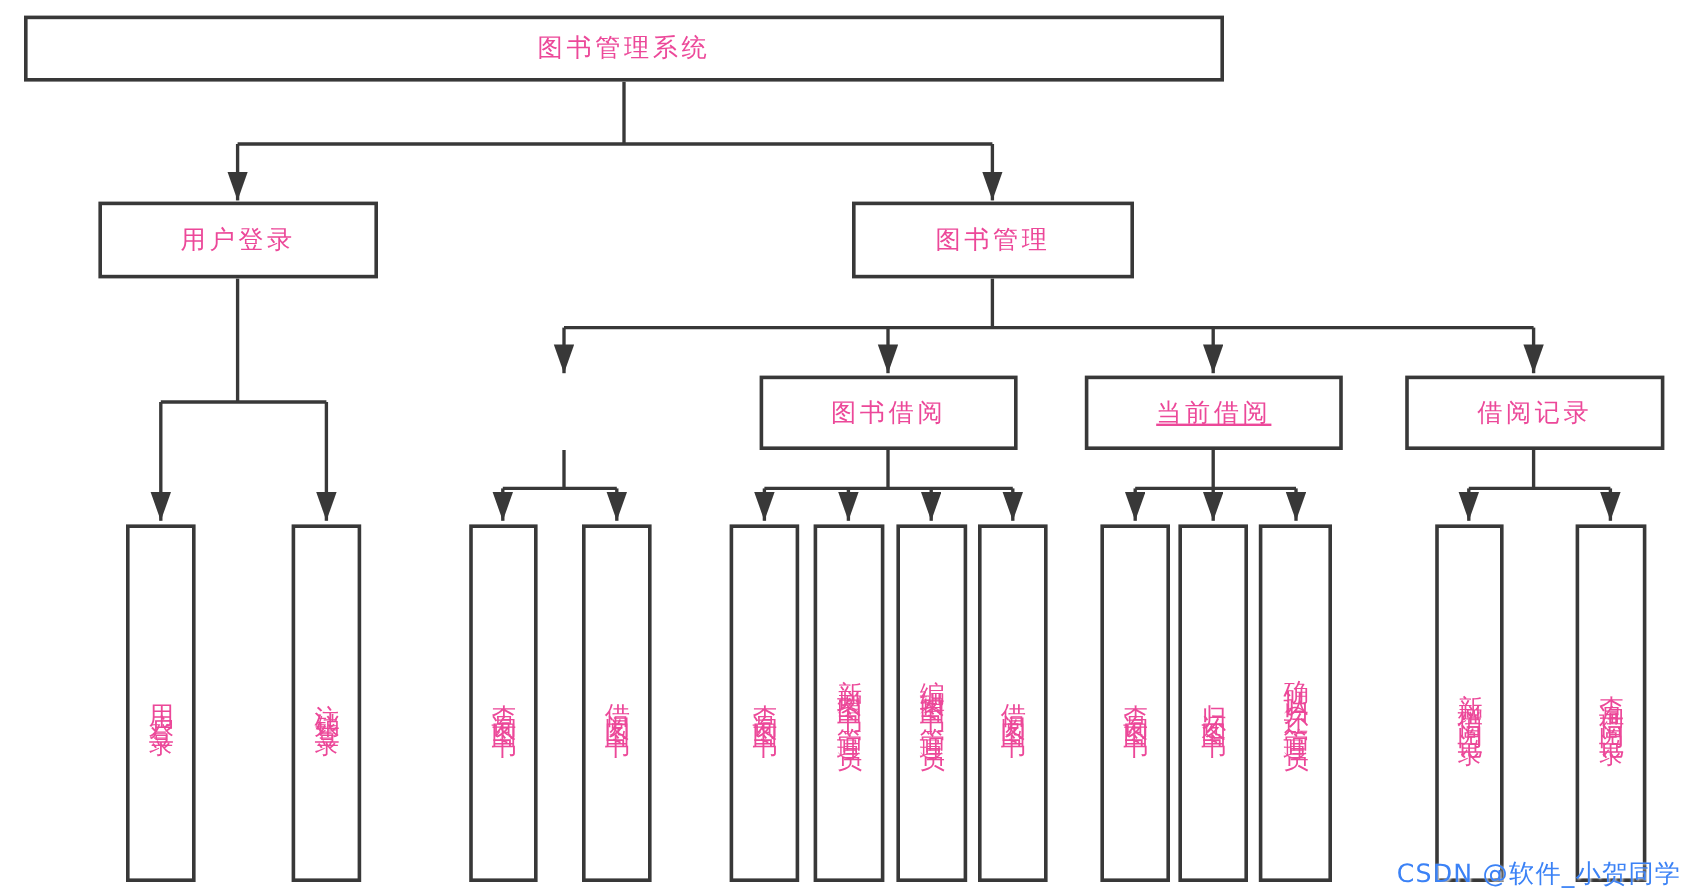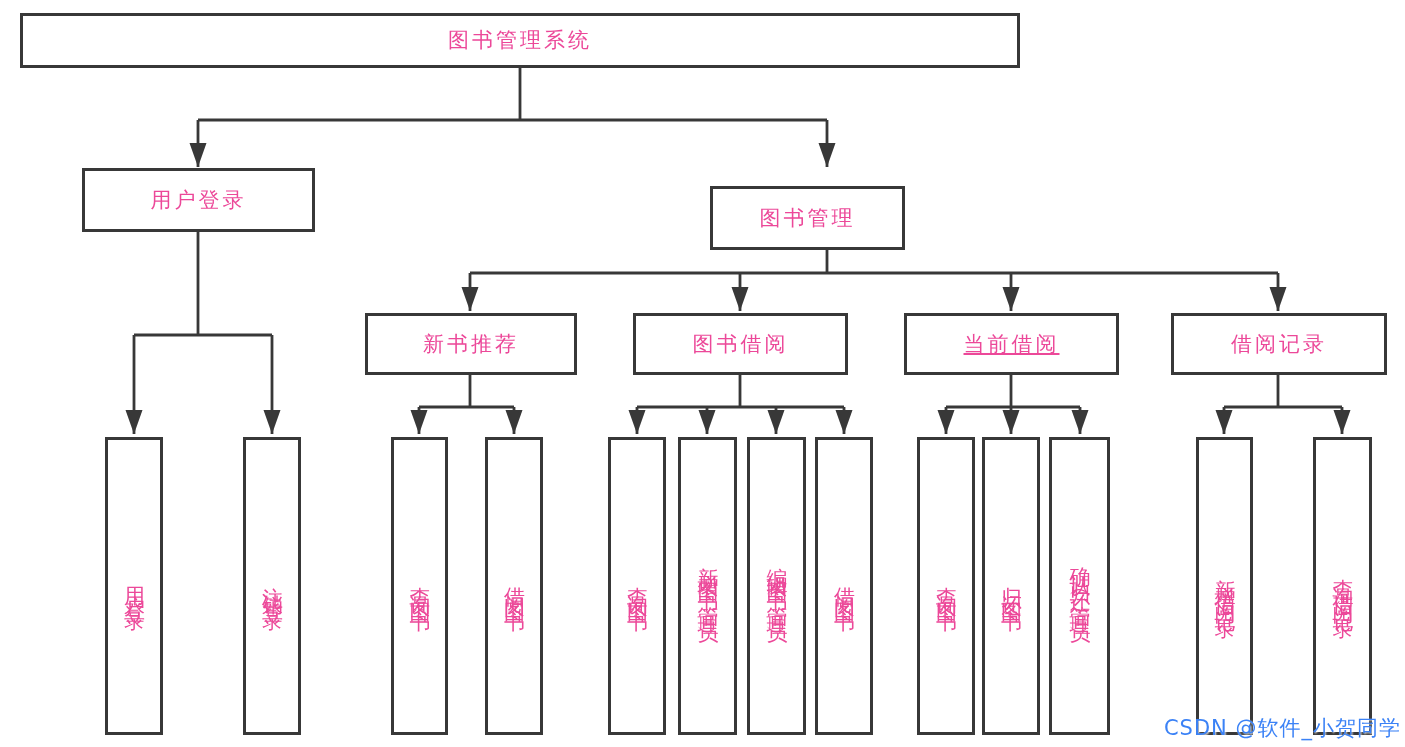--- a/index.html
+++ b/index.html
@@ -106,27 +106,24 @@
     </g>
   </svg>
 
   <div class="box h" style="left:20px; top:13px; width:1000px; height:55px;">
     <span>图书管理系统</span>
   </div>
 
   <div class="box h" style="left:82px; top:168px; width:233px; height:64px;">
     <span>用户登录</span>
   </div>
-  <div class="box h" style="left:710px; top:168px; width:195px; height:64px;margin-top:18px;">
+  <div class="box h" style="left:710px; top:168px; width:235px; height:64px;">
     <span>图书管理</span>
   </div>
 
-  <div class="box h" style="left:365px; top:313px; width:212px; height:62px;">
-    <span>新书推荐</span>
-  </div>
   <div class="box h" style="left:633px; top:313px; width:215px; height:62px;">
     <span>图书借阅</span>
   </div>
   <div class="box h" style="left:904px; top:313px; width:215px; height:62px;text-decoration:underline;">
     <span>当前借阅</span>
   </div>
   <div class="box h" style="left:1171px; top:313px; width:216px; height:62px;">
     <span>借阅记录</span>
   </div>
 

